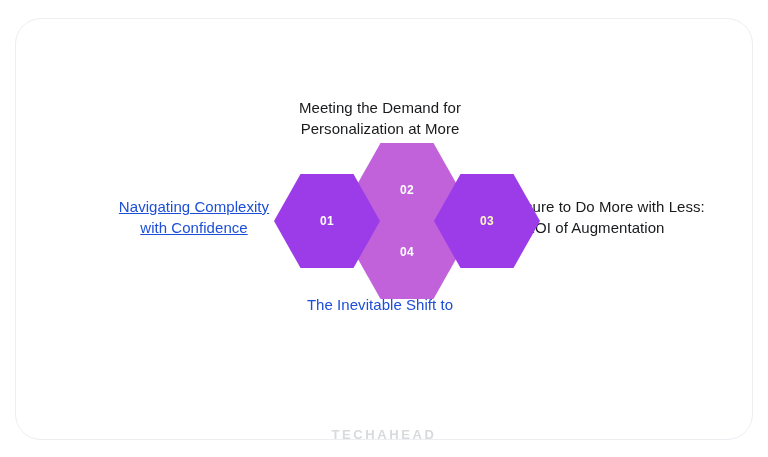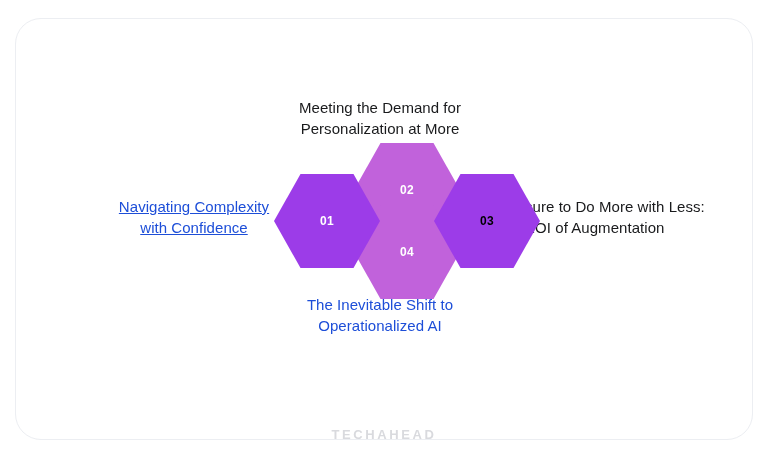--- a/index.html
+++ b/index.html
@@ -168,21 +168,21 @@
 
     <div class="hex" id="hex-04" style="background: rgb(193, 98, 219);">
       <span class="hex-num" style="color: rgb(255, 255, 255);">04</span>
     </div>
 
     <div class="hex" id="hex-01" style="background: rgb(156, 60, 232);">
       <span class="hex-num" style="color: #ffffff;">01</span>
     </div>
 
     <div class="hex" id="hex-03" style="background: rgb(156, 60, 232);">
-      <span class="hex-num" style="color: #000000;">03</span>
+      <span class="hex-num" style="color: #fef9c3;">03</span>
     </div>
 
   </div>
 
   <div class="label" id="label-02" style="text-align: center; color: rgb(25, 26, 28);">
     <span class="ln">Meeting the Demand for</span>
     <span class="ln">Personalization at More</span>
   </div>
 
   <div class="label" id="label-01" style="text-align: center; color: #1d4ed8; text-decoration: underline;">
@@ -190,18 +190,17 @@
     <span class="ln">with Confidence</span>
   </div>
 
   <div class="label" id="label-03" style="text-align: left; color: rgb(25, 26, 28);">
     <span class="ln">Pressure to Do More with Less:</span>
     <span class="ln">The ROI of Augmentation</span>
   </div>
 
   <div class="label" id="label-04" style="text-align: center; color: #1d4ed8;">
     <span class="ln">The Inevitable Shift to</span>
-    <span class="ln">Operationalized AI</span>
   </div>
 
   <div id="watermark" style="color: rgb(217, 218, 222);">TECHAHEAD</div>
 
 </div>
 
 </body></html>

